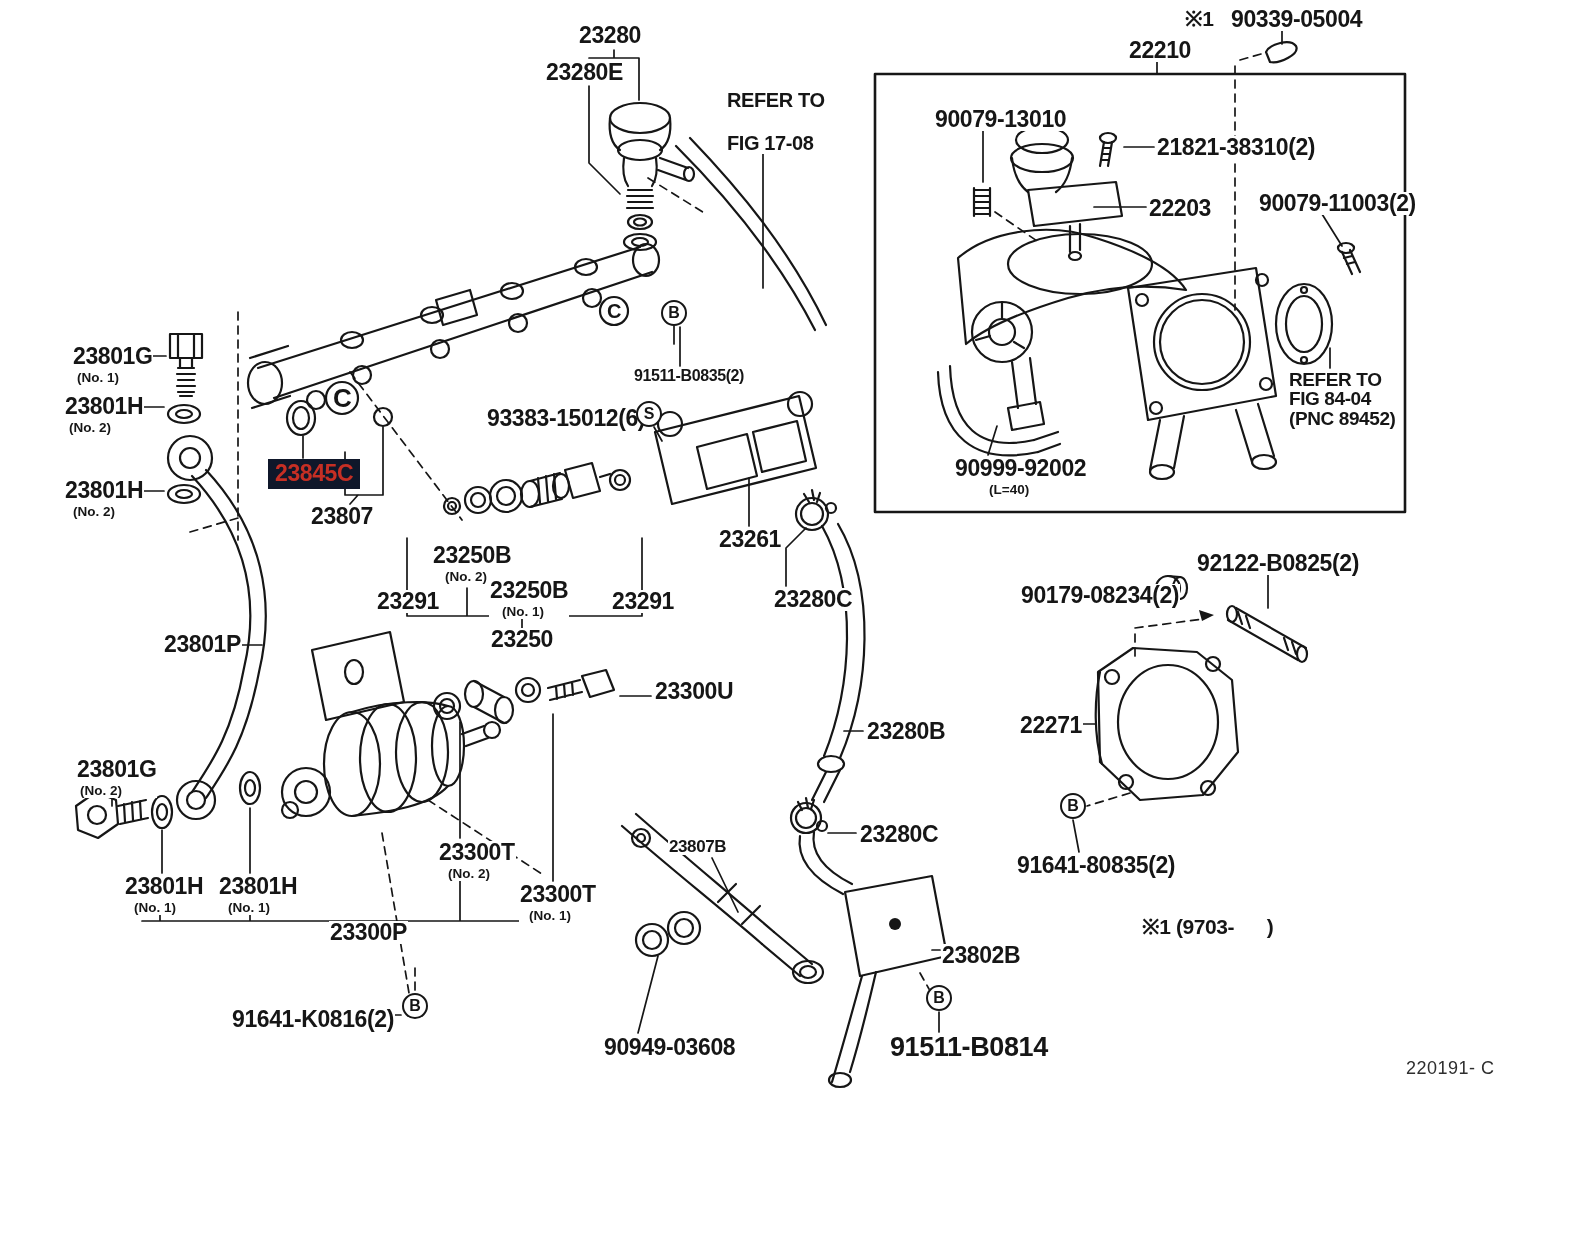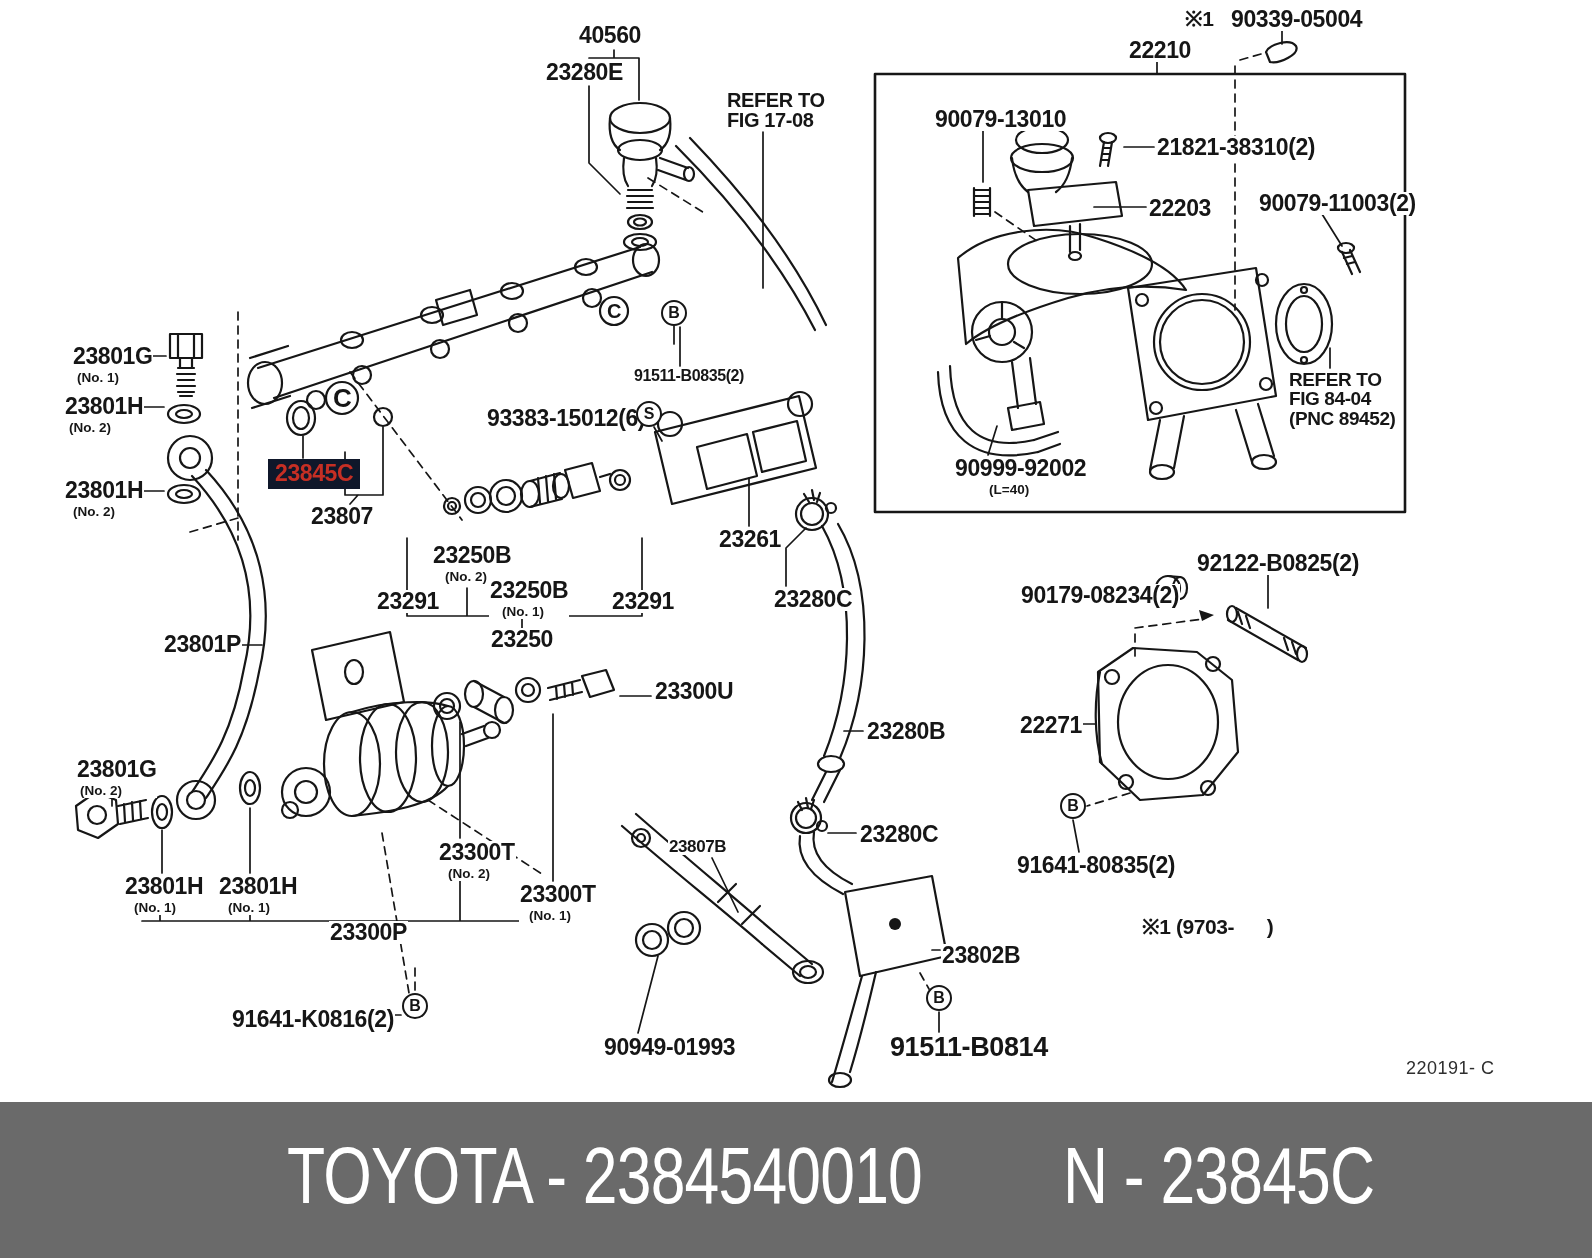--- a/index.html
+++ b/index.html
@@ -293,23 +293,23 @@
         <ellipse cx="1180" cy="588" rx="7" ry="11"></ellipse>
       <path d="M1168,576 L1180,577 M1168,600 L1180,599"></path>
     </g>
 
     <g>
       <path d="M1266,52 C1270,44 1290,38 1296,46 C1300,54 1280,64 1270,62 Z"></path>
     </g>
   </svg>
 
   <div style="position:absolute;left:0;top:0;width:1592px;height:1258px;">
-      <div class="lbl" style="left: 578px; top: 24px; font-size: 23px;"><span>40560</span></div>
+      <div class="lbl" style="left: 578px; top: 24px; font-size: 23px;"><span>23280</span></div>
       <div class="lbl" style="left: 545px; top: 61px; font-size: 23px;"><span>23280E</span></div>
-      <div class="lbl" style="left: 726px; top: 90px; font-size: 20px;"><span style="display: block;">REFER TO</span><span style="display: block;">FIG 17-08</span></div>
+      <div class="lbl" style="left: 726px; top: 90px; font-size: 20px;"><span style="display: block;">REFER TO</span><span style="display: block; margin-top: 23px;">FIG 17-08</span></div>
       <div class="lbl" style="left: 1184px; top: 8px; font-size: 21px;"><span>※1</span></div>
       <div class="lbl" style="left: 1230px; top: 8px; font-size: 23px;"><span>90339-05004</span></div>
       <div class="lbl" style="left: 1128px; top: 39px; font-size: 23px;"><span>22210</span></div>
       <div class="lbl" style="left: 934px; top: 108px; font-size: 23px; text-align: right;"><span>90079-13010</span></div>
       <div class="lbl" style="left: 1156px; top: 136px; font-size: 23px;"><span>21821-38310(2)</span></div>
       <div class="lbl" style="left: 1148px; top: 197px; font-size: 23px;"><span>22203</span></div>
       <div class="lbl" style="left: 1258px; top: 192px; font-size: 23px;"><span>90079-11003(2)</span></div>
       <div class="lbl" style="left: 1288px; top: 370px; font-size: 19px;"><span style="display: block;">REFER TO</span><span style="display: block;">FIG 84-04</span><span style="display: block;">(PNC 89452)</span></div>
       <div class="lbl" style="left: 954px; top: 457px; font-size: 23px;"><span>90999-92002</span><span class="sub" style="margin-left: 34px;">(L=40)</span></div>
       <div class="lbl" style="left: 72px; top: 345px; font-size: 23px;"><span>23801G</span><span class="sub" style="margin-left: 4px;">(No. 1)</span></div>
@@ -329,21 +329,21 @@
       <div class="lbl" style="left: 163px; top: 633px; font-size: 23px;"><span>23801P</span></div>
       <div class="lbl" style="left: 654px; top: 680px; font-size: 23px;"><span>23300U</span></div>
       <div class="lbl" style="left: 866px; top: 720px; font-size: 23px;"><span>23280B</span></div>
       <div class="lbl" style="left: 76px; top: 758px; font-size: 23px;"><span>23801G</span><span class="sub" style="margin-left: 3px;">(No. 2)</span></div>
       <div class="lbl" style="left: 124px; top: 875px; font-size: 23px;"><span>23801H</span><span class="sub" style="margin-left: 9px;">(No. 1)</span></div>
       <div class="lbl" style="left: 218px; top: 875px; font-size: 23px;"><span>23801H</span><span class="sub" style="margin-left: 9px;">(No. 1)</span></div>
       <div class="lbl" style="left: 438px; top: 841px; font-size: 23px;"><span>23300T</span><span class="sub" style="margin-left: 9px;">(No. 2)</span></div>
       <div class="lbl" style="left: 519px; top: 883px; font-size: 23px;"><span>23300T</span><span class="sub" style="margin-left: 9px;">(No. 1)</span></div>
       <div class="lbl" style="left: 329px; top: 921px; font-size: 23px;"><span>23300P</span></div>
       <div class="lbl" style="left: 231px; top: 1008px; font-size: 23px;"><span>91641-K0816(2)</span></div>
-      <div class="lbl" style="left: 603px; top: 1036px; font-size: 23px;"><span>90949-01993</span></div>
+      <div class="lbl" style="left: 603px; top: 1036px; font-size: 23px;"><span>90949-03608</span></div>
       <div class="lbl" style="left: 668px; top: 838px; font-size: 17px;"><span>23807B</span></div>
       <div class="lbl" style="left: 859px; top: 823px; font-size: 23px;"><span>23280C</span></div>
       <div class="lbl" style="left: 941px; top: 944px; font-size: 23px;"><span>23802B</span></div>
       <div class="lbl" style="left: 889px; top: 1034px; font-size: 27px;"><span>91511-B0814</span></div>
       <div class="lbl" style="left: 1196px; top: 552px; font-size: 23px;"><span>92122-B0825(2)</span></div>
       <div class="lbl" style="left: 1020px; top: 584px; font-size: 23px;"><span>90179-08234(2)</span></div>
       <div class="lbl" style="left: 1019px; top: 714px; font-size: 23px;"><span>22271</span></div>
       <div class="lbl" style="left: 1016px; top: 854px; font-size: 23px;"><span>91641-80835(2)</span></div>
       <div class="lbl" style="left: 1141px; top: 916px; font-size: 21px;"><span>※1 (9703-      )</span></div>
       <div class="circ" style="left: 636px; top: 401px;">
@@ -358,19 +358,15 @@
       <div class="circ" style="left: 926px; top: 985px;">
         <span>B</span>
       </div>
       <div class="circ" style="left: 1060px; top: 793px;">
         <span>B</span>
       </div>
       <div class="artl" style="left: 333px; top: 385px; font-size: 26px;">C</div>
       <div class="artl" style="left: 607px; top: 301px; font-size: 20px;">C</div>
     </div>
 
-  <div class="banner" style="background: rgb(106, 106, 106);">
-    <span class="banner-text banner-left" style="color: rgb(255, 255, 255);">TOYOTA - 2384540010</span>
-    <span class="banner-text banner-right" style="color: rgb(255, 255, 255);">N - 23845C</span>
-  </div>
 
   <div class="dwg">220191- C</div>
 </div>
 
 </body></html>

